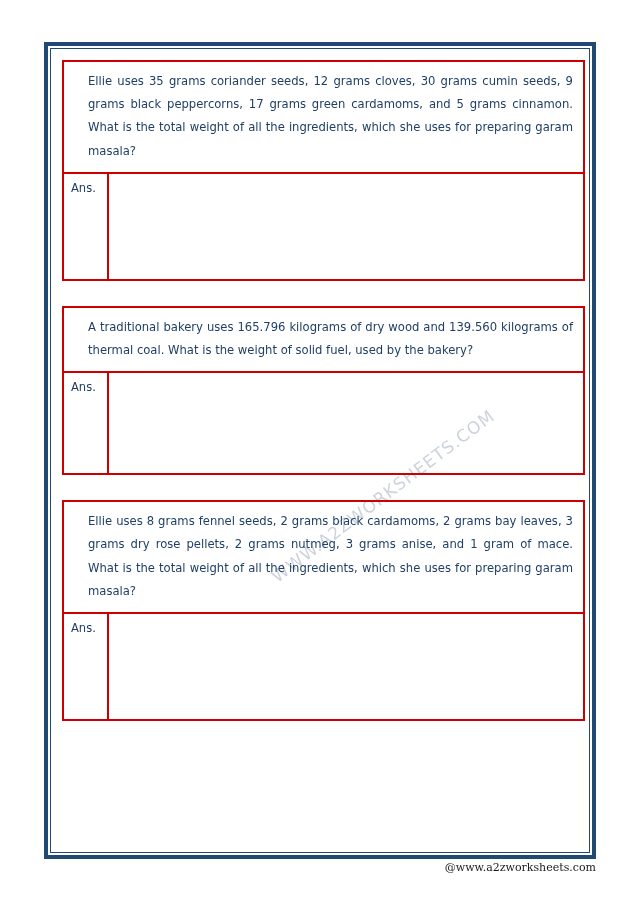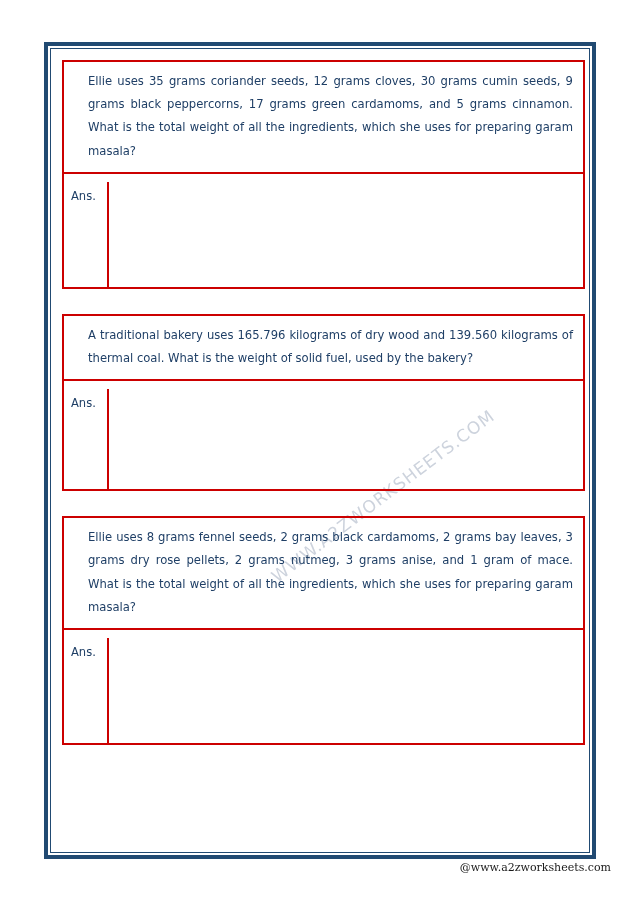--- a/index.html
+++ b/index.html
@@ -89,21 +89,20 @@
     align-items: center;
     justify-content: center;
     color: #1f3f66;
     font-size: 11.5px;
     padding: 4px 0;
   }
   .label-cell.top {
     align-items: flex-start;
     justify-content: flex-start;
     padding: 7px 0 0 7px;
-    margin-top: 8px;
   }
   .text-cell {
     flex: 1 1 auto;
     box-sizing: border-box;
     padding: 8px 10px 9px 24px;
     color: #1f3f66;
     font-size: 11.6px;
     line-height: 2.0;
     text-align: justify;
     text-justify: inter-word;
@@ -115,21 +114,21 @@
   .answer-cell {
     flex: 1 1 auto;
     box-sizing: border-box;
   }
   .ans-h-105 { height: 105px; }
   .ans-h-100 { height: 100px; }
 
   
   #footer {
     position: absolute;
-    left: 15px;
+    left: 0;
     top: 861px;
     width: 596px;
     text-align: right;
     font-family: "DejaVu Serif", serif;
     font-size: 11px;
     color: #1a1a1a;
   }
 </style>
 </head>
 <body>

